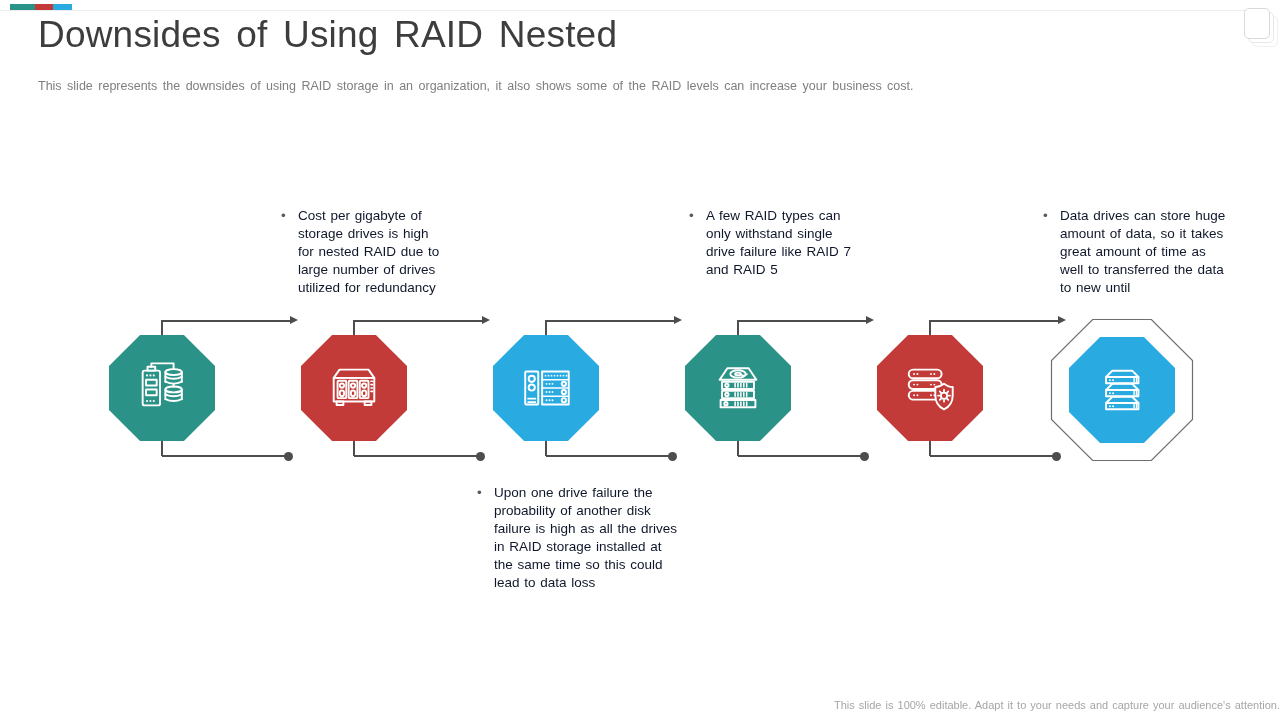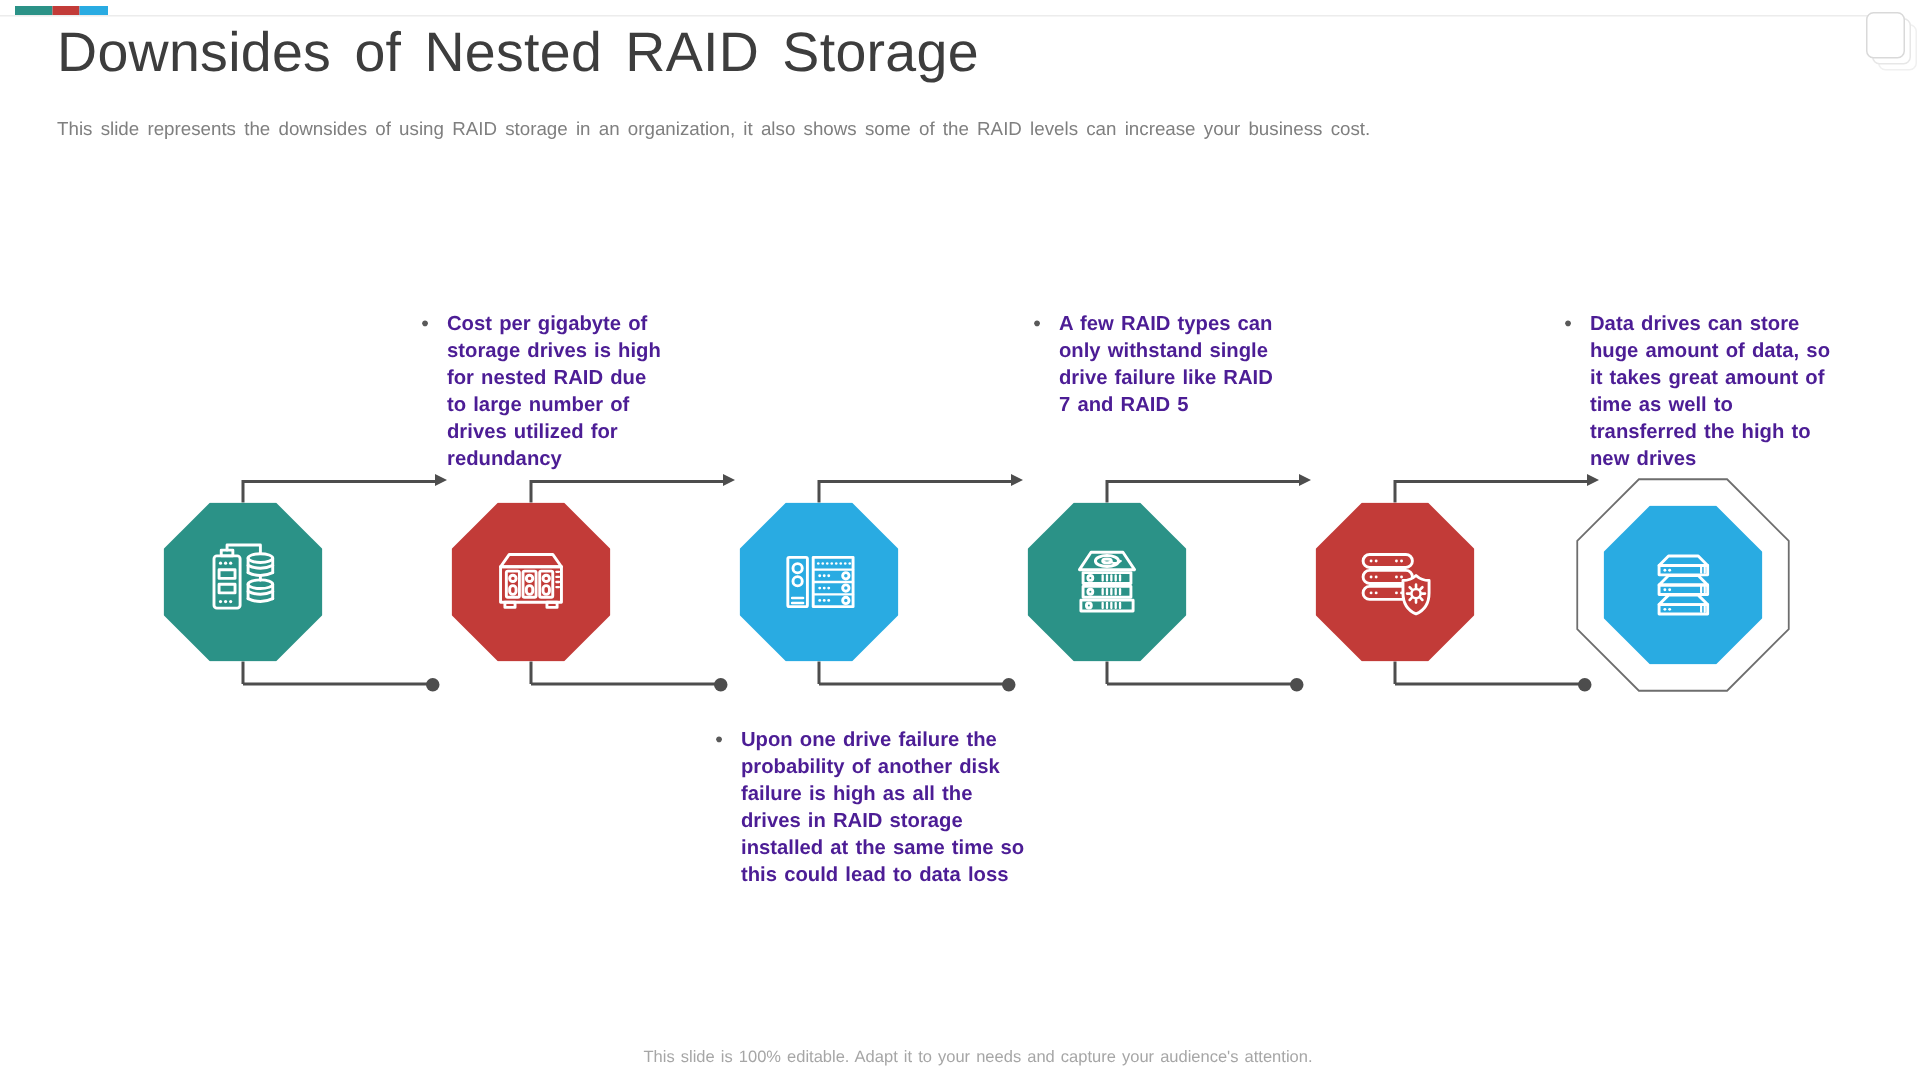--- a/index.html
+++ b/index.html
@@ -22,27 +22,27 @@
 
   .title {
     position:absolute; left:38px; top:14px; font-size:37px; font-weight:400;
     color:#3d3d3d; letter-spacing:0.2px; word-spacing:5px; white-space:nowrap;
   }
   .subtitle {
     position:absolute; left:38px; top:79px; font-size:12.5px; color:#7f7f7f;
     word-spacing:2px; white-space:nowrap;
   }
   .footer {
-    position:absolute; left:0; top:699px; width:100%; text-align:center;
+    position:absolute; left:0; top:699px; width:100%; text-align:right;
     font-size:11px; color:#a6a6a6; word-spacing:1px;padding-left:24px;
   }
 
   .note {
-    position:absolute; font-size:13.5px; line-height:18px; color:#4c1d95;
-    word-spacing:1px; padding-left:17px;font-weight:bold;
+    position:absolute; font-size:13.5px; line-height:18px; color:#0f172a;
+    word-spacing:1px; padding-left:17px;
   }
   .note::before {
     content:"\2022"; position:absolute; left:0; top:0; color:#595959;
   }
   .n-top1 { left:281px; top:207px; width:163px; }
   .n-top2 { left:689px; top:207px; width:163px; }
   .n-top3 { left:1043px; top:207px; width:187px; }
   .n-bot1 { left:83px;  top:484px; width:208px; }
   .n-bot2 { left:477px; top:484px; width:208px; }
   .n-bot3 { left:850px; top:484px; width:208px; }
@@ -76,26 +76,26 @@
     <div class="seg2" style="background: rgb(194, 59, 56); --oct: #C23B38;"></div>
     <div class="seg3" style="background: rgb(41, 171, 226); --oct: #29ABE2;"></div>
   </div>
 
   <div class="pages-icon">
     <div class="layer l3"></div>
     <div class="layer l2"></div>
     <div class="layer l1"></div>
   </div>
 
-  <h1 class="title">Downsides of Nested RAID Storage</h1>
+  <h1 class="title">Downsides of Using RAID Nested</h1>
   <div class="subtitle">This slide represents the downsides of using RAID storage in an organization, it also shows some of the RAID levels can increase your business cost.</div>
 
   <div class="note n-top1">Cost per gigabyte of storage drives is high for nested RAID due to large number of drives utilized for redundancy</div>
   <div class="note n-top2">A few RAID types can only withstand single drive failure like RAID 7 and RAID 5</div>
-  <div class="note n-top3">Data drives can store huge amount of data, so it takes great amount of time as well to transferred the high to new drives</div>
+  <div class="note n-top3">Data drives can store huge amount of data, so it takes great amount of time as well to transferred the data to new until</div>
 
   <div class="note n-bot2">Upon one drive failure the probability of another disk failure is high as all the drives in RAID storage installed at the same time so this could lead to data loss</div>
 
   <div class="vstub" style="left:161.25px;top:320px;height:15px"></div>
   <div class="hline" style="left:162px;top:320px;width:129px"></div>
   <div class="arrowhead" style="left:290px;top:316.2px"></div>
 
   <div class="vstub" style="left:353.25px;top:320px;height:15px"></div>
   <div class="hline" style="left:354px;top:320px;width:129px"></div>
   <div class="arrowhead" style="left:482px;top:316.2px"></div>

